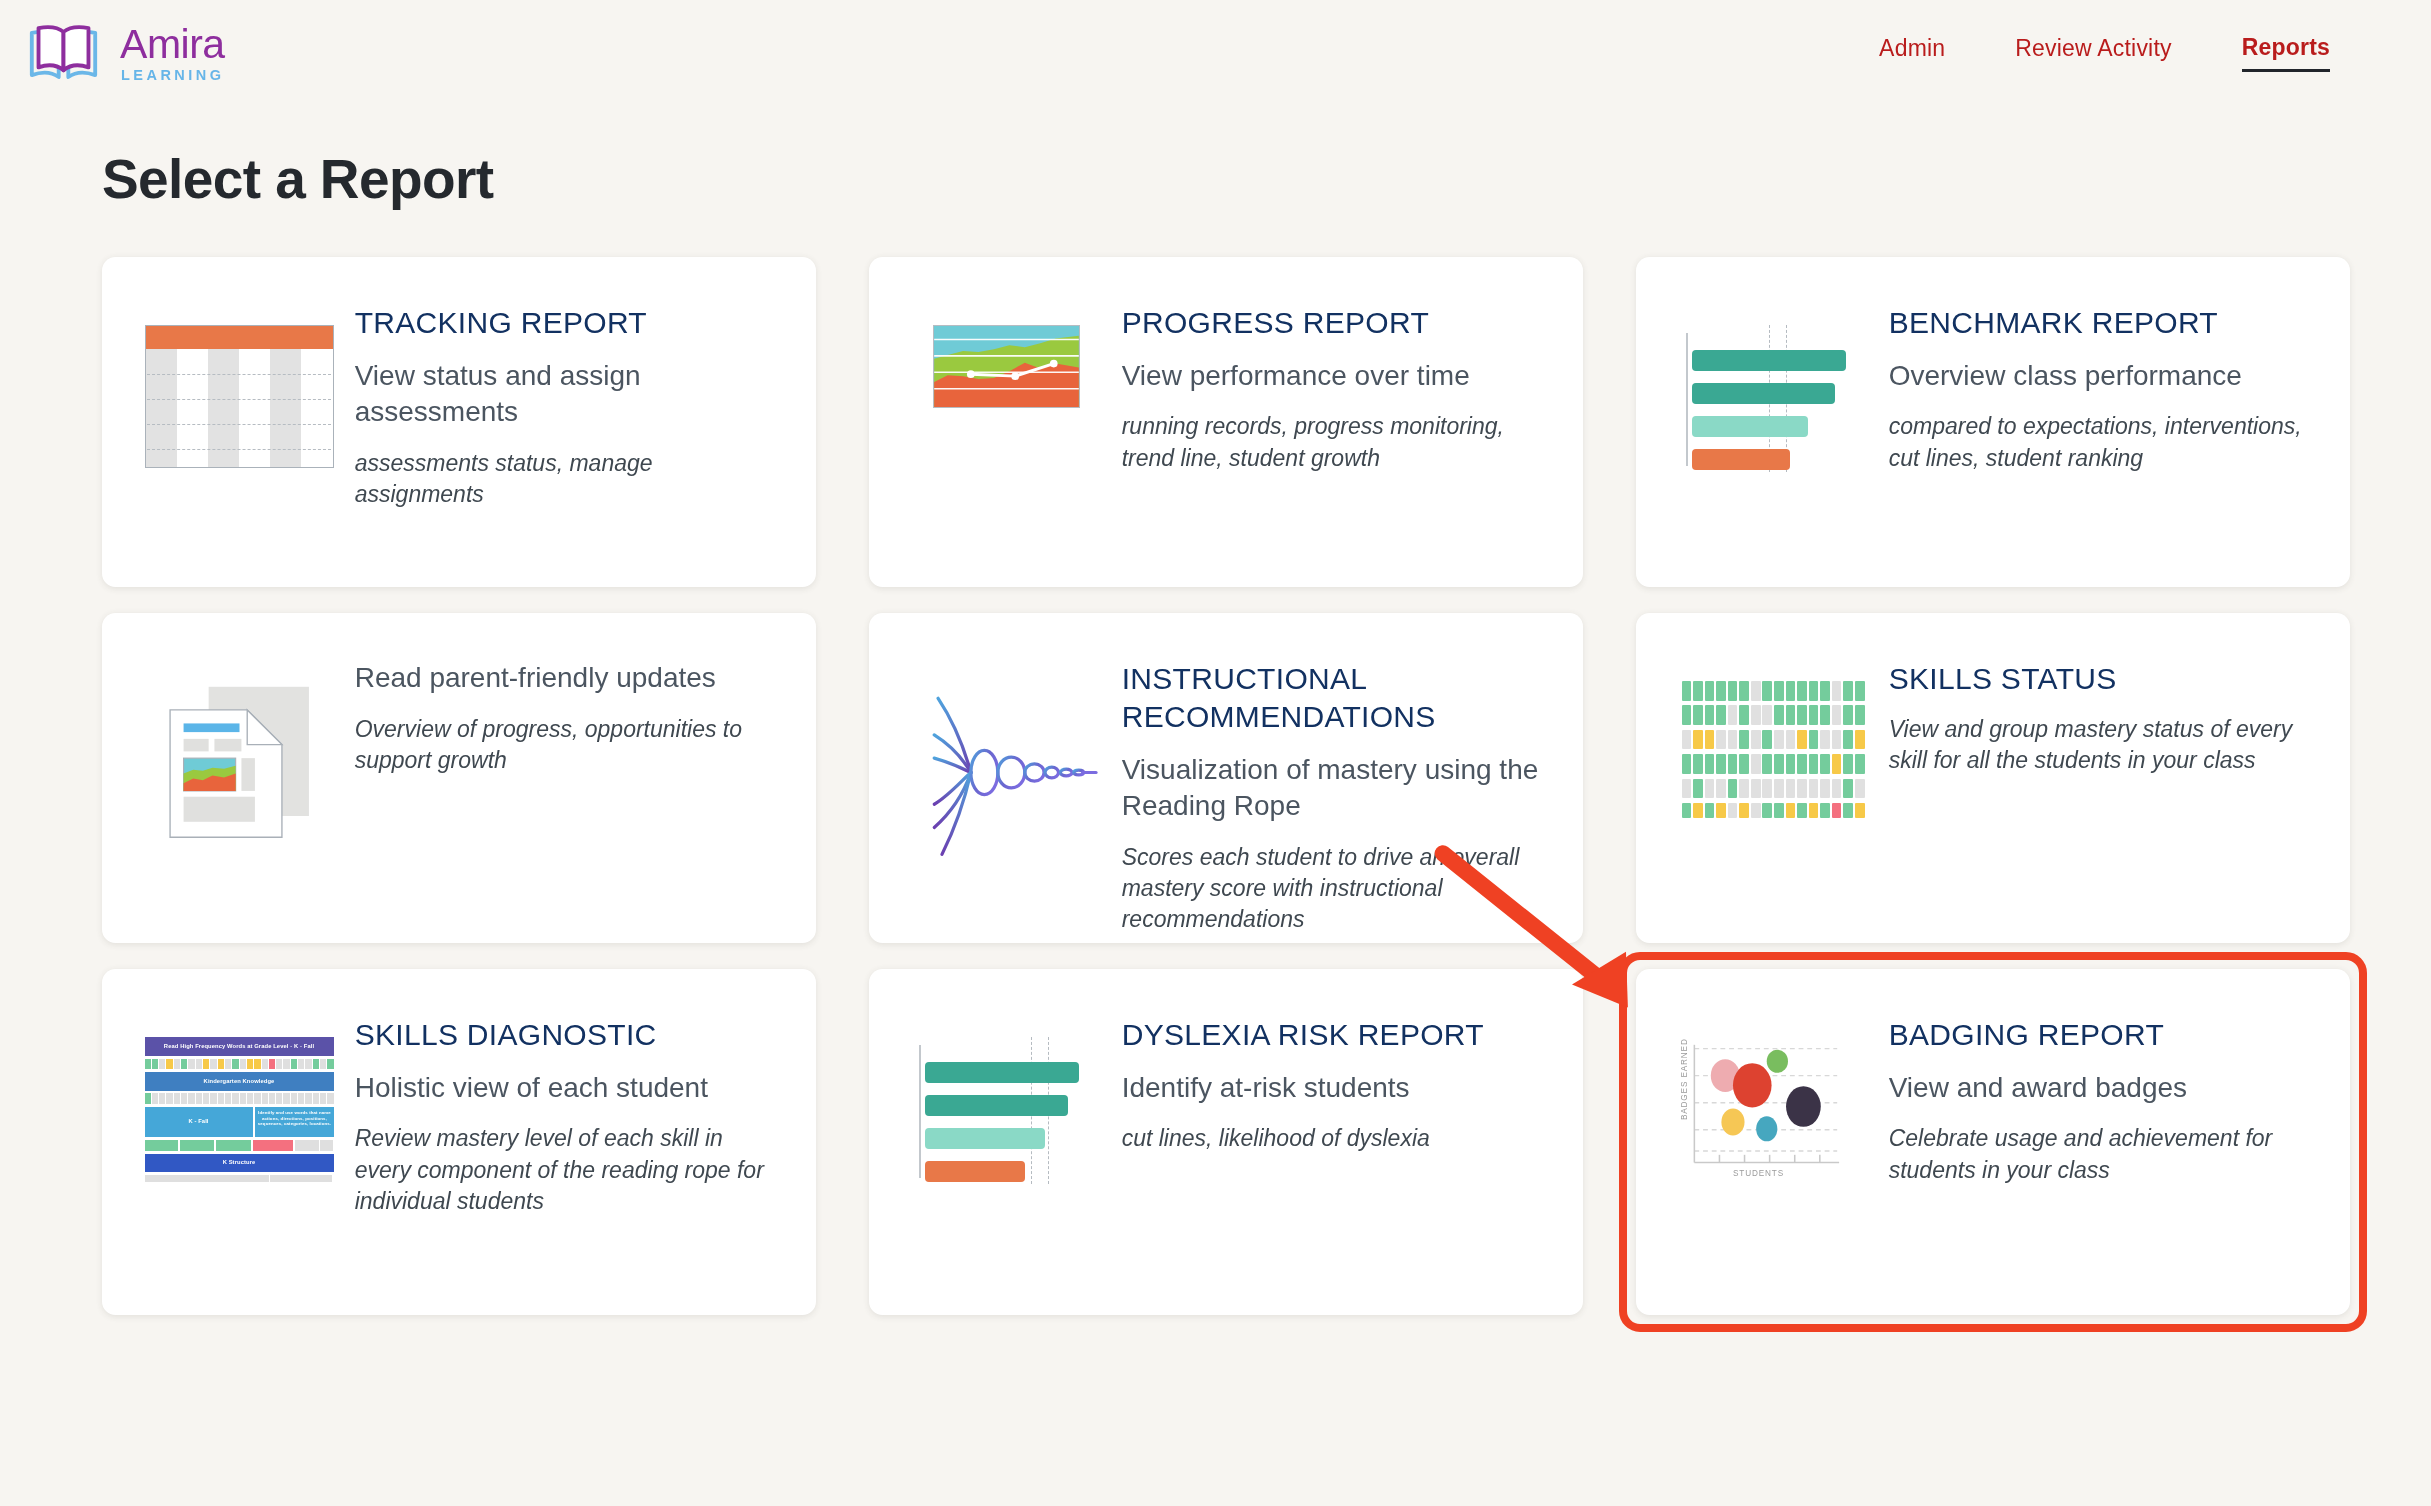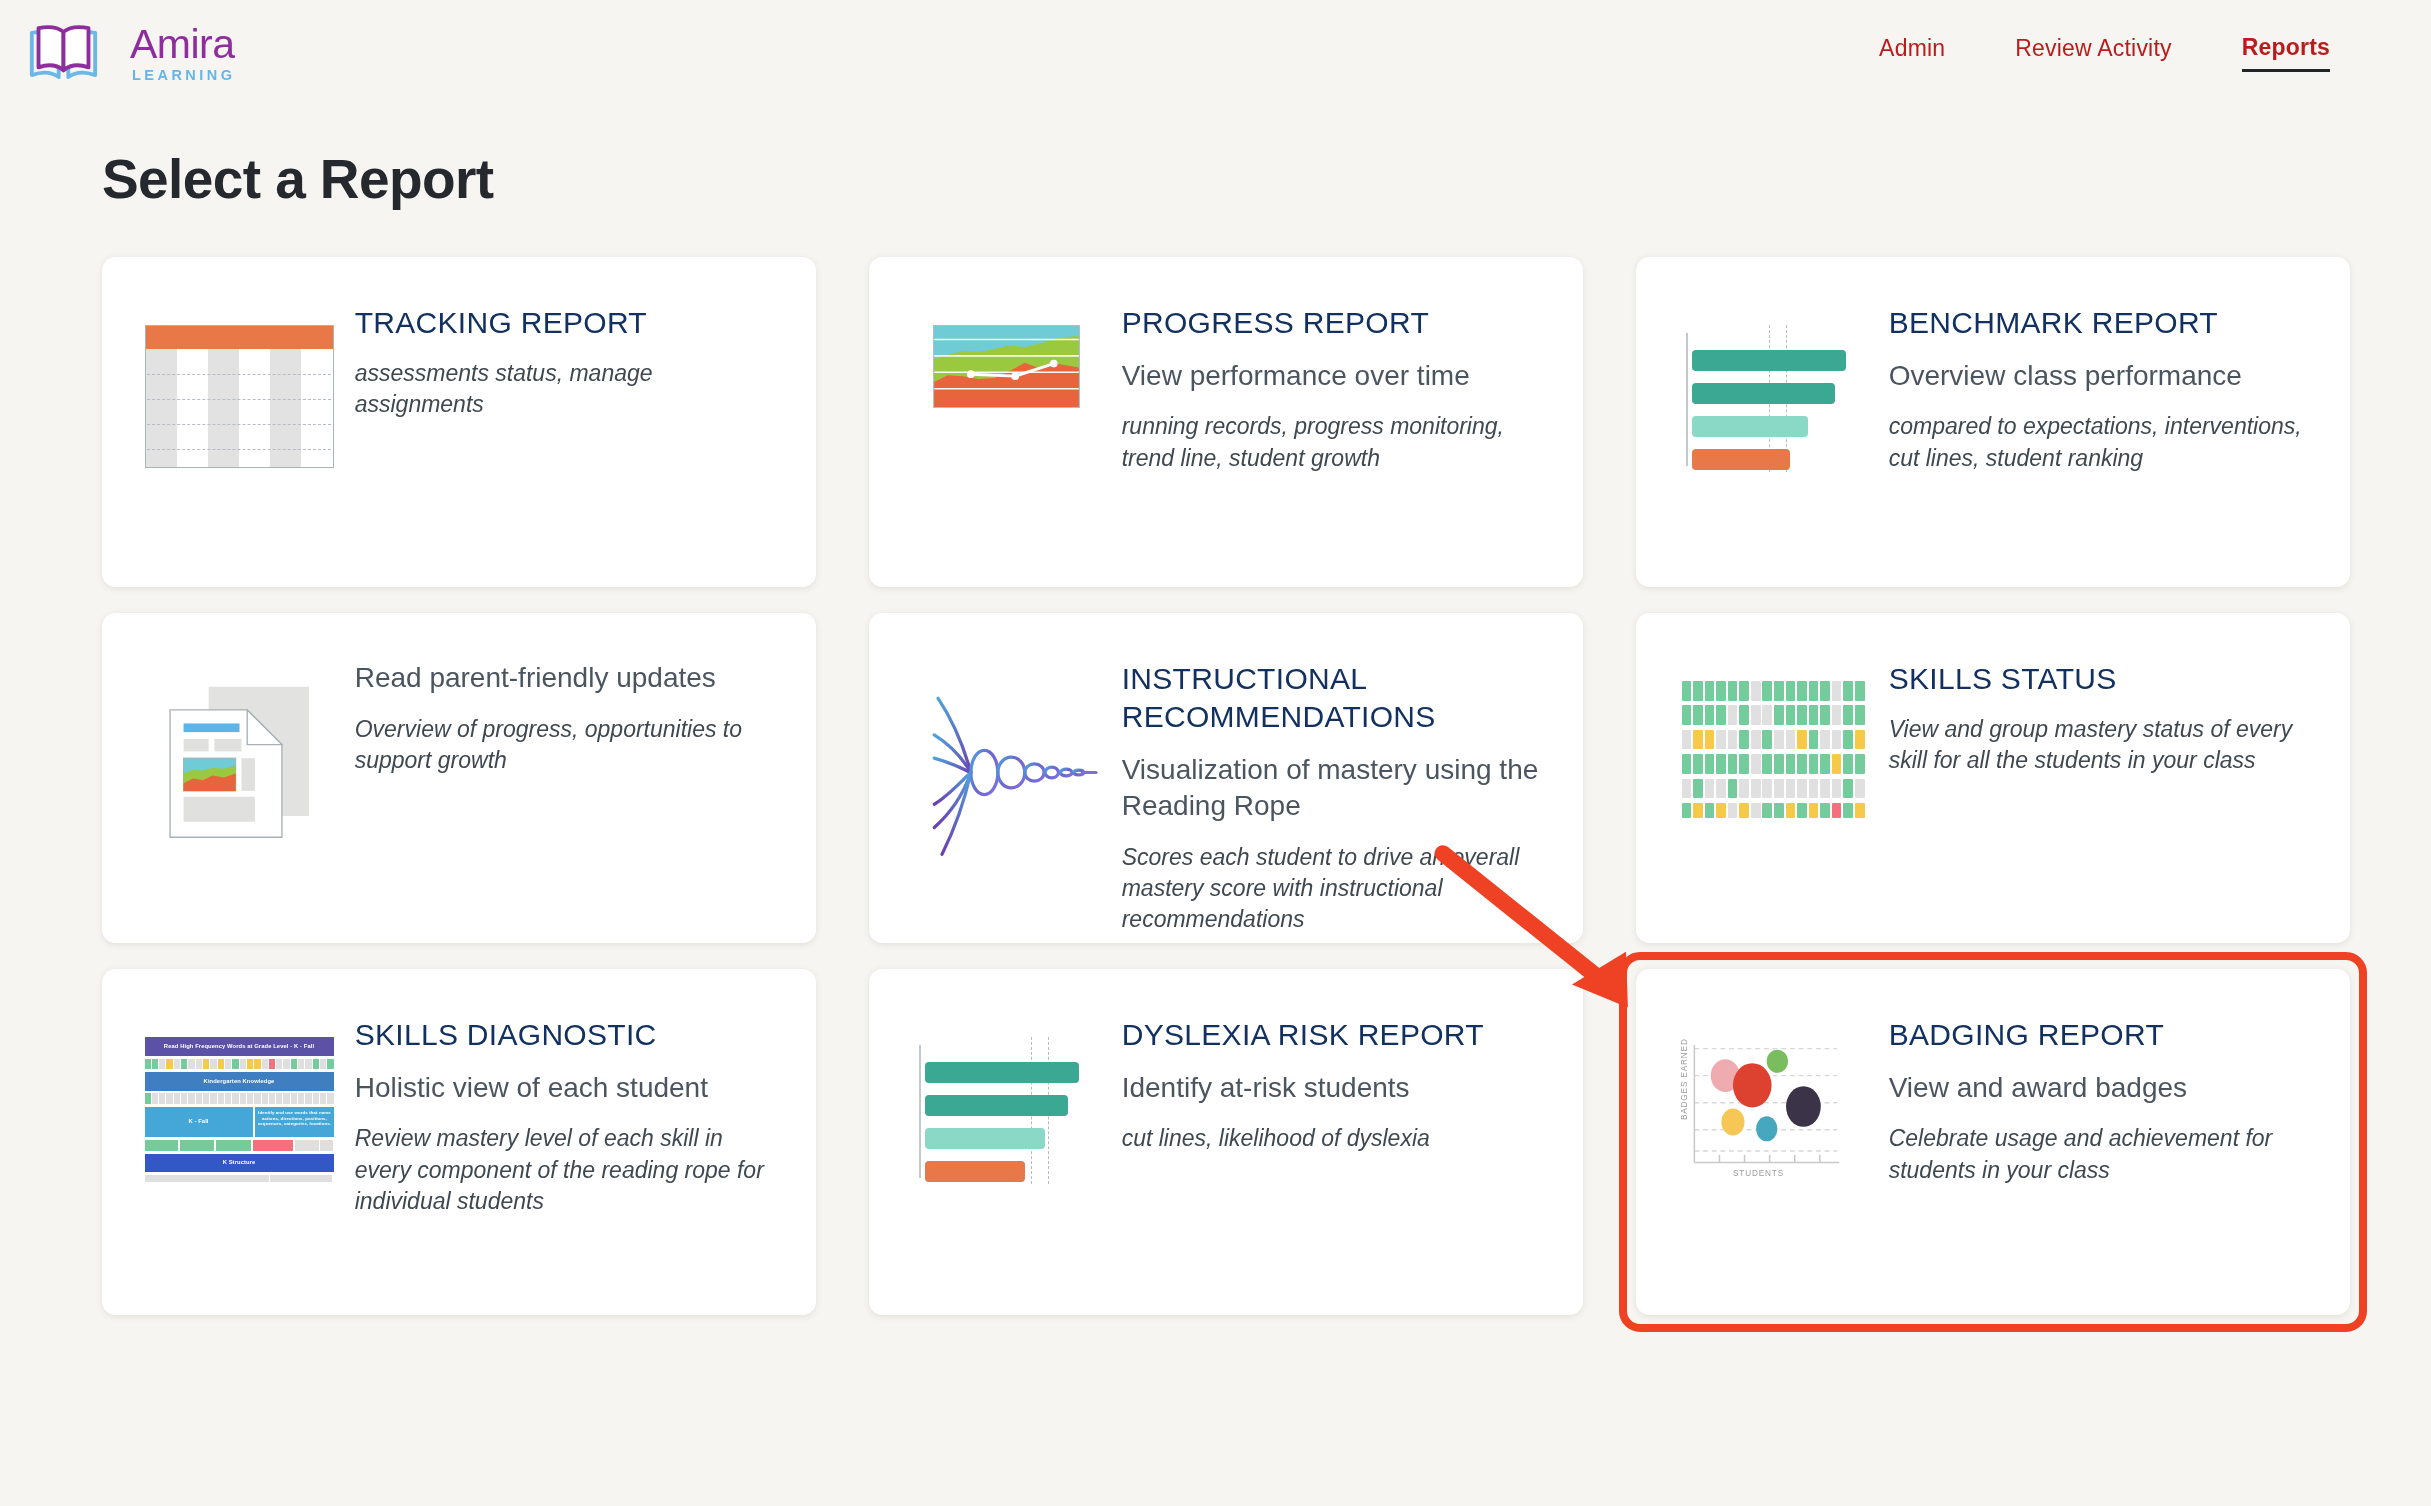--- a/index.html
+++ b/index.html
@@ -18,21 +18,22 @@
   .header {
     position: relative;
     height: 106px;
     display: flex;
     align-items: center;
     padding: 0 101px 0 27px;
   }
   .brand {
     display: flex;
     align-items: center;
-    gap: 30px;
+    gap: 19px;
+    text-align: right;
   }
   .brand-book { width: 73px; height: 60px; flex: none; }
   .brand-words { display: flex; flex-direction: column; line-height: 1; }
   .brand-name {
     font-size: 41px;
     font-weight: 400;
     color: #8e2e9e;
     letter-spacing: -0.5px;
   }
   .brand-sub {
@@ -234,20 +235,21 @@
         <div class="rows">
           <div class="rline" style="top:25px"></div>
           <div class="rline" style="top:50px"></div>
           <div class="rline" style="top:75px"></div>
           <div class="rline" style="top:100px"></div>
         </div>
       </div>
     </div>
     <div class="card-body">
       <div class="card-title">TRACKING REPORT</div>
+      <div class="card-desc">View status and assign assessments</div>
       <div class="card-meta">assessments status, manage assignments</div>
     </div>
   </div>
 
   <div class="card">
     <div class="thumb">
       <div class="t-area">
         <svg viewBox="0 0 150 84" style="position:absolute;inset:0;width:100%;height:100%">
           <rect x="0" y="0" width="150" height="84" fill="#6fcbd6"></rect>
           <path d="M0 34 L14 30 L30 26 L46 27 L62 24 L78 20 L94 22 L110 18 L126 13 L150 10 L150 84 L0 84 Z" fill="#9ac93f"></path>

